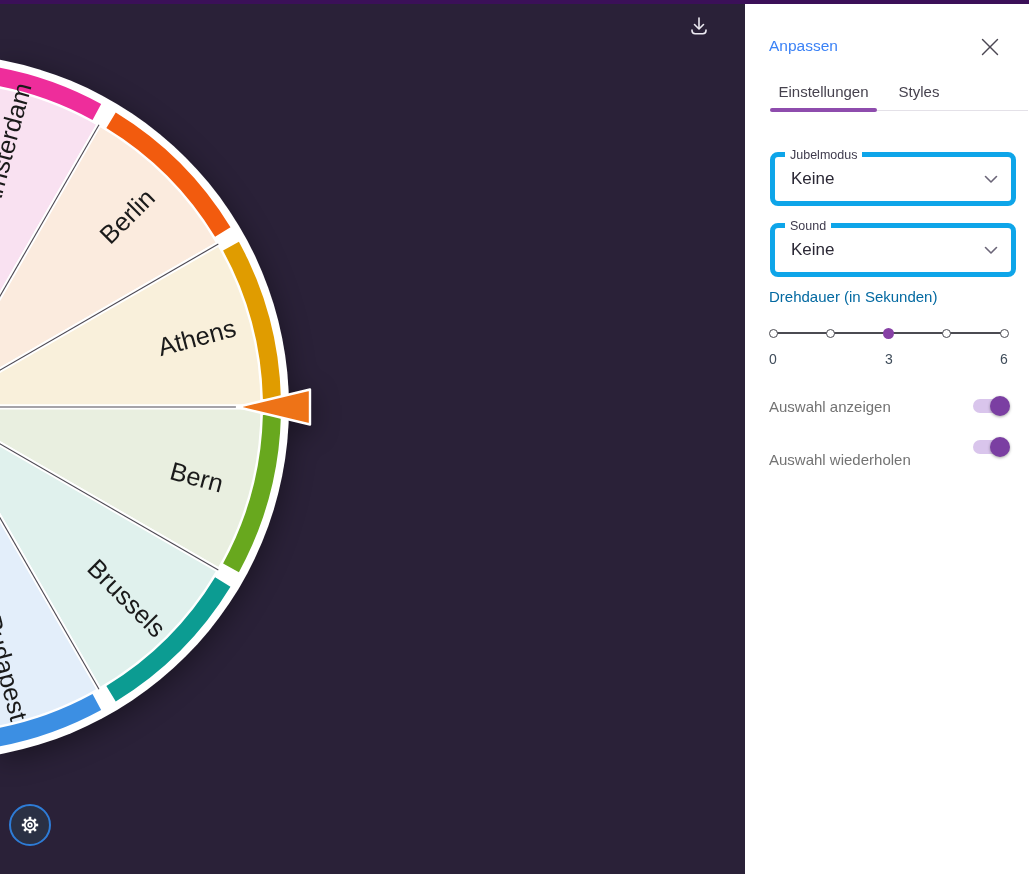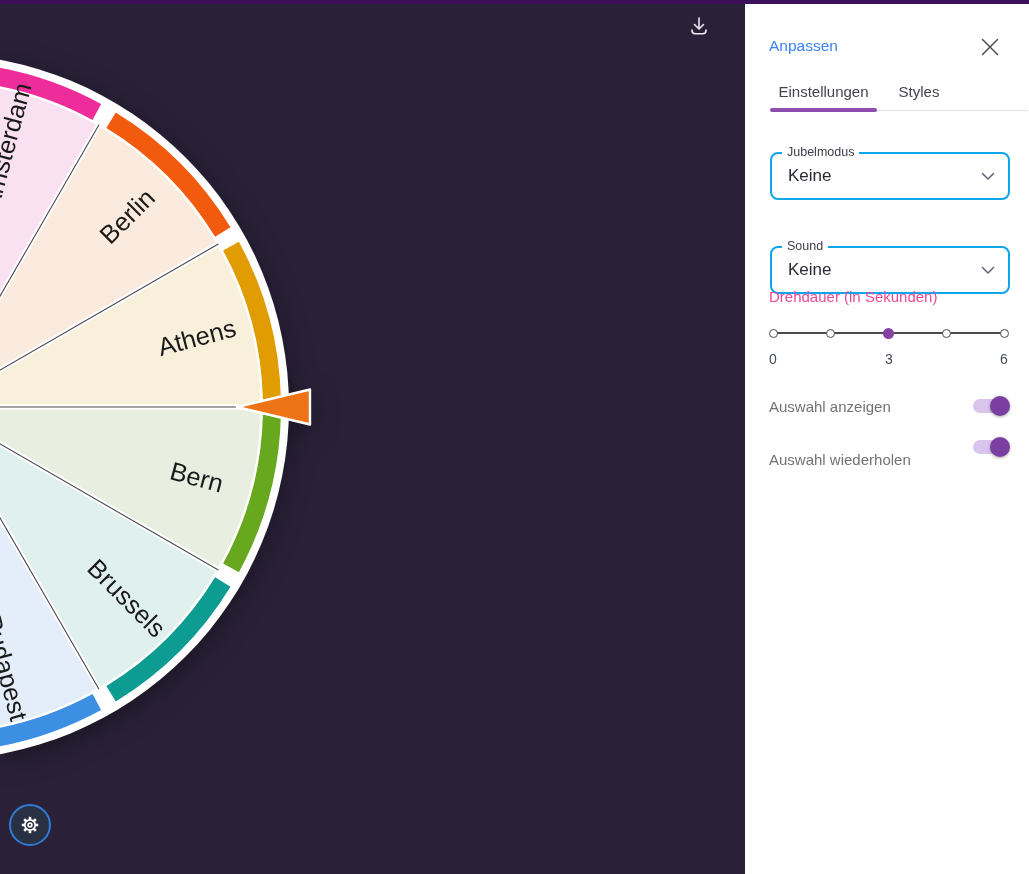--- a/index.html
+++ b/index.html
@@ -19,28 +19,28 @@
   .panel{position:absolute;left:745px;top:0;width:284px;height:874px;background:#ffffff;}
   .panel-title{position:absolute;left:24px;top:38px;font-size:15.5px;color:#3b82f6;line-height:16px;}
   .close-btn{position:absolute;left:233px;top:35px;width:24px;height:24px;background:transparent;border:none;cursor:pointer;padding:0;}
 
   .tab{position:absolute;top:84px;height:16px;line-height:16px;font-size:15px;color:#46424e;text-align:center;cursor:pointer;}
   .tab-ein{left:25px;width:107px;}
   .tab-sty{left:116px;width:116px;}
   .tab-underline{position:absolute;left:25px;top:110px;width:258px;height:1px;background:#e4e1e8;}
   .tab-indicator{position:absolute;left:25px;top:108px;width:107px;height:4px;border-radius:2px;background:#8e4cad;}
 
-  .field{position:absolute;left:25px;width:236px;height:44px;border:2px solid #0ea5e9;border-radius:8px;background:#fff;}
+  .field{position:absolute;left:25px;width:236px;height:44px;border:5px solid #0ea5e9;border-radius:8px;background:#fff;}
   .field-1{top:152px;}
-  .field-2{top:223px;margin-top:23px;}
+  .field-2{top:223px;}
   .flabel{position:absolute;top:-9px;left:10px;background:#fff;padding:0 5px;font-size:12.5px;color:#3f3b4d;line-height:15px;}
   .fvalue{position:absolute;left:16px;top:0;line-height:44px;font-size:17px;color:#2b2835;text-align:center;}
   .chev{position:absolute;right:13px;top:18px;}
 
-  .slider-label{position:absolute;left:24px;top:289px;font-size:15px;color:#ec4899;line-height:16px;}
+  .slider-label{position:absolute;left:24px;top:289px;font-size:15px;color:#0369a1;line-height:16px;}
   .slider-track{position:absolute;left:28px;top:332px;width:231px;height:2px;background:#4b4b52;}
   .sdot{position:absolute;border-radius:50%;box-sizing:border-box;background:#fff;border:1.5px solid #4b4b52;cursor:pointer;}
   .sdot.active{background:#8741a5;border:none;}
   .tick{position:absolute;top:351px;font-size:14px;color:#3f4c5a;transform:translateX(-50%);line-height:16px;}
   .tick-0{left:28px;}.tick-3{left:144px;}.tick-6{left:259px;}
 
   .toggle-label{position:absolute;left:24px;font-size:15px;color:#737373;line-height:16px;}
   .tl-1{top:399px;}.tl-2{top:452px;}
   .switch{position:absolute;left:228px;width:34px;height:14px;border-radius:7px;background:#d9c5ec;cursor:pointer;}
   .sw-1{top:399px;}.sw-2{top:440px;}

